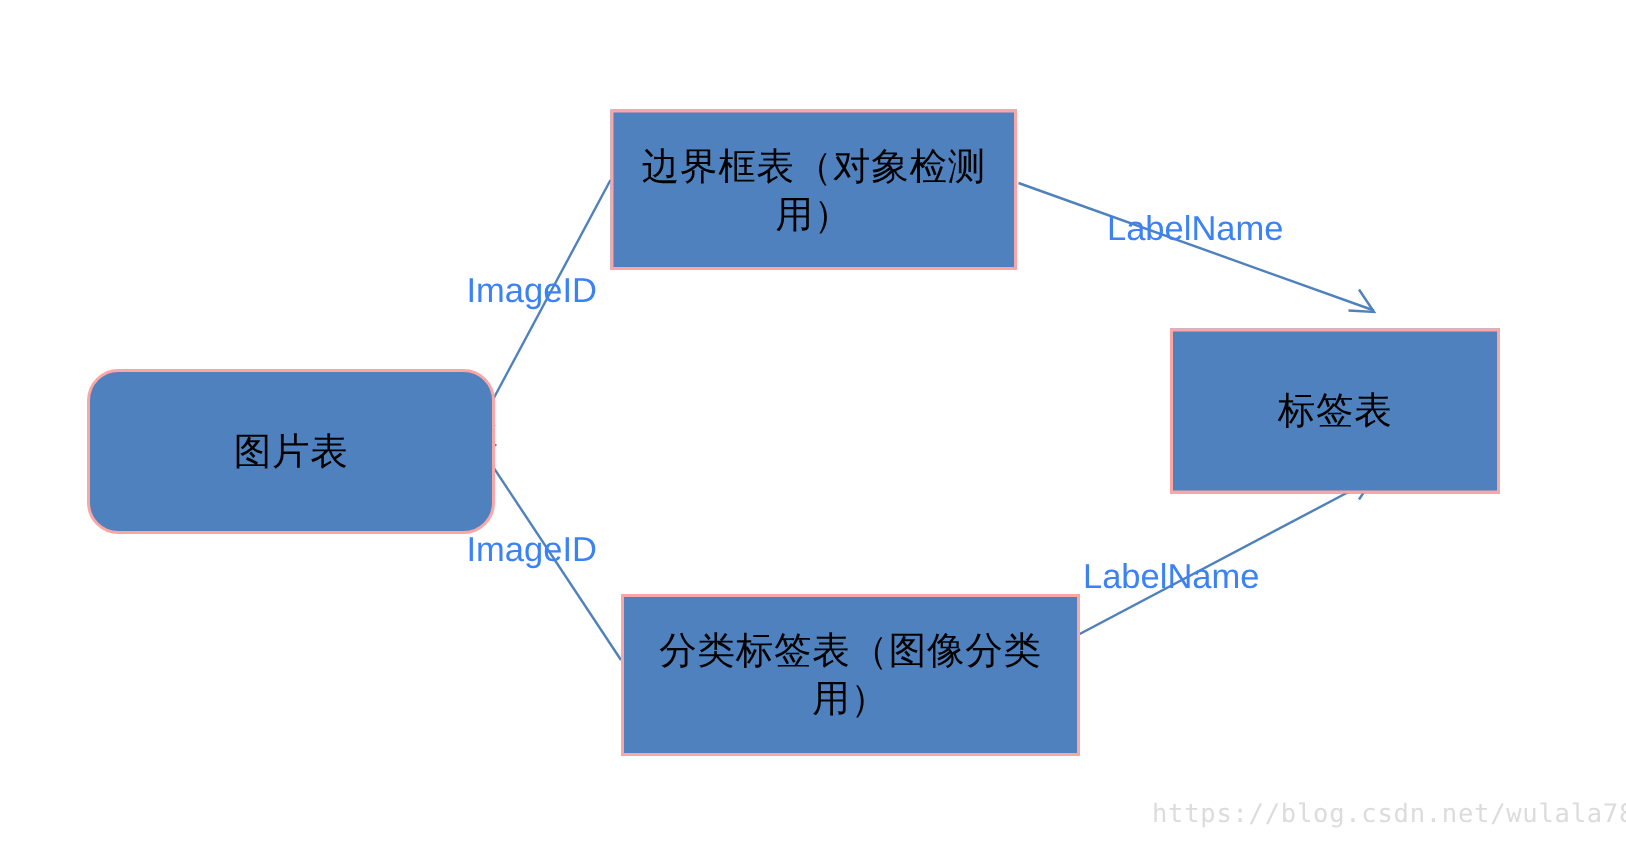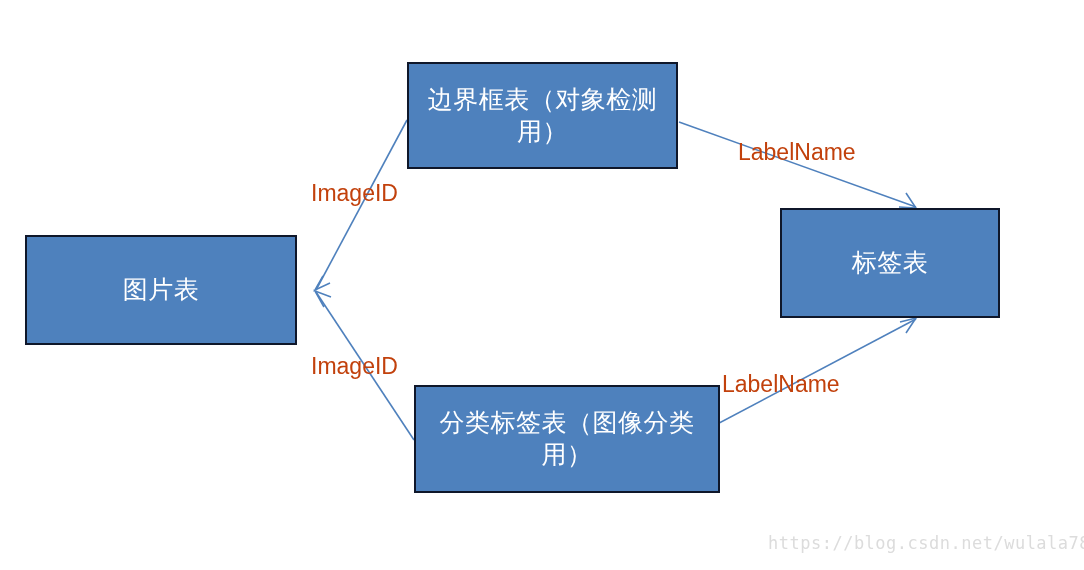--- a/index.html
+++ b/index.html
@@ -21,51 +21,52 @@
     position: absolute;
     left: 0;
     top: 0;
     width: 1084px;
     height: 570px;
   }
   .node {
     position: absolute;
     box-sizing: border-box;
     background: #4E81BD;
-    border: 2px solid #0f172a;
+    border: 2px solid #fca5a5;
     display: flex;
     align-items: center;
     justify-content: center;
     text-align: center;
-    color: #ffffff;
+    color: #000000;
     font-family: "DejaVu Sans", "Liberation Sans", sans-serif;
     font-size: 25px;
     line-height: 1.28;
     letter-spacing: 0.5px;
+    margin-top: 11px;
   }
   .node .node-label {
     display: block;
     padding: 0 10px;
   }
   
   #node-image-table {
-    left: 25px;  top: 235px;  width: 272px; height: 110px;
+    left: 58px;  top: 235px;  width: 272px; height: 110px; border-radius: 21px;
   }
   #node-bbox-table {
     left: 407px; top: 62px;   width: 271px; height: 107px;
   }
   #node-class-table {
     left: 414px; top: 385px;  width: 306px; height: 108px;
   }
   #node-label-table {
     left: 780px; top: 208px;  width: 220px; height: 110px;
   }
   .edge-label {
     position: absolute;
-    color: #c2410c;
+    color: #3b82f6;
     font-family: "Liberation Sans", "DejaVu Sans", sans-serif;
     font-size: 23px;
     white-space: nowrap;
     letter-spacing: 0px;
   }
   #edge-label-imageid-top    { left: 311px; top: 180px; }
   #edge-label-imageid-bottom { left: 311px; top: 353px; }
   #edge-label-labelname-top    { left: 738px; top: 139px; }
   #edge-label-labelname-bottom { left: 722px; top: 371px; }
 

